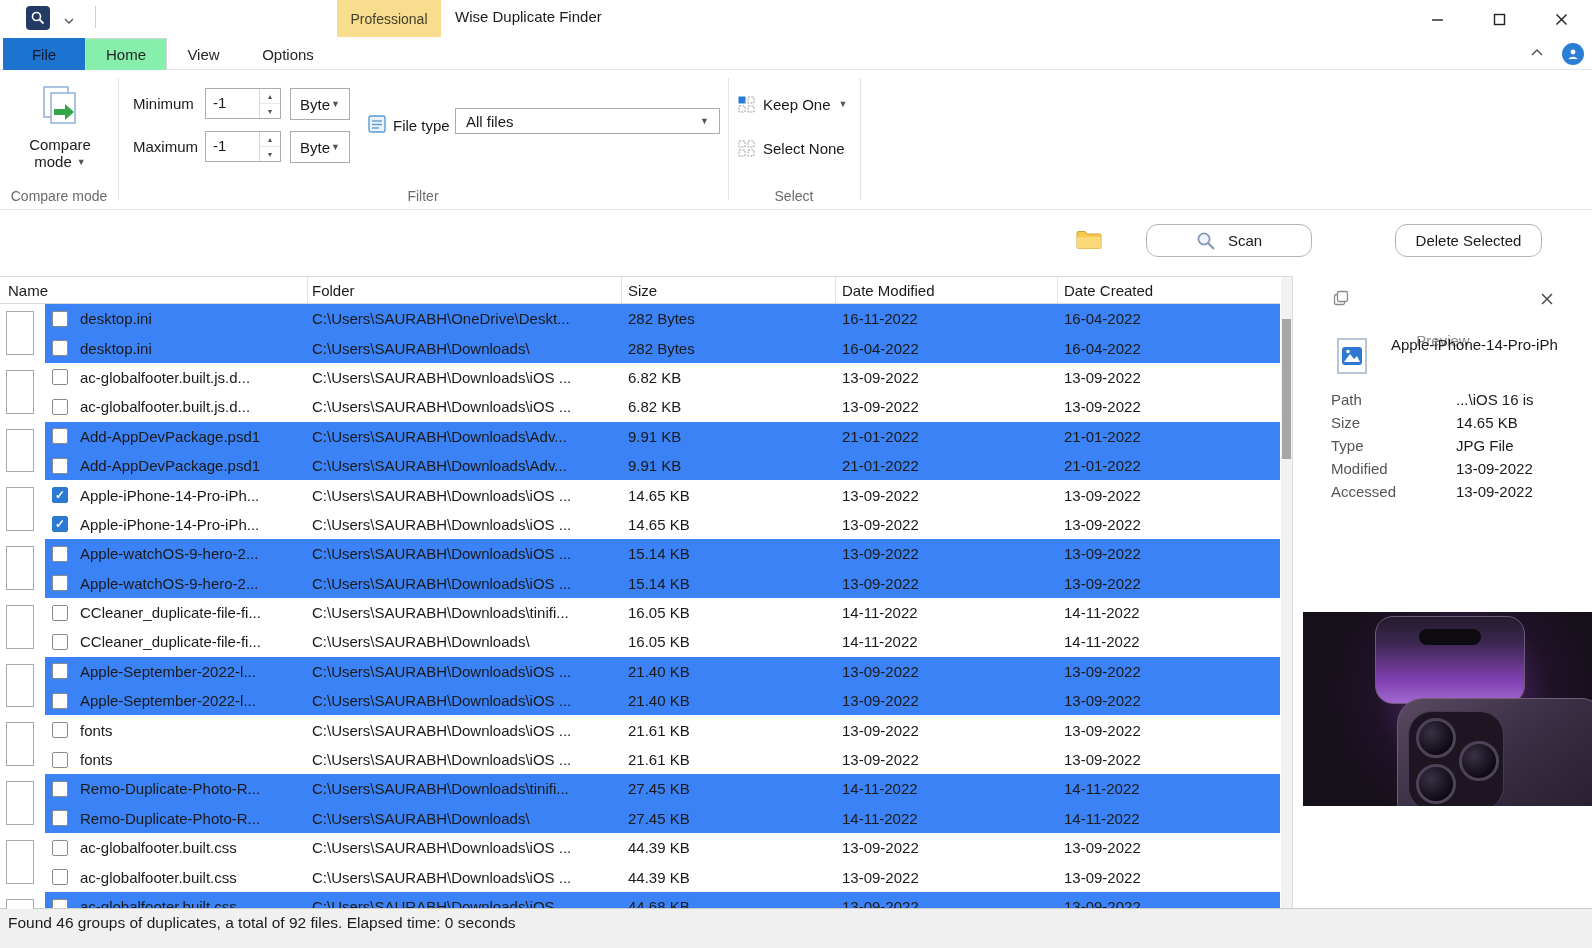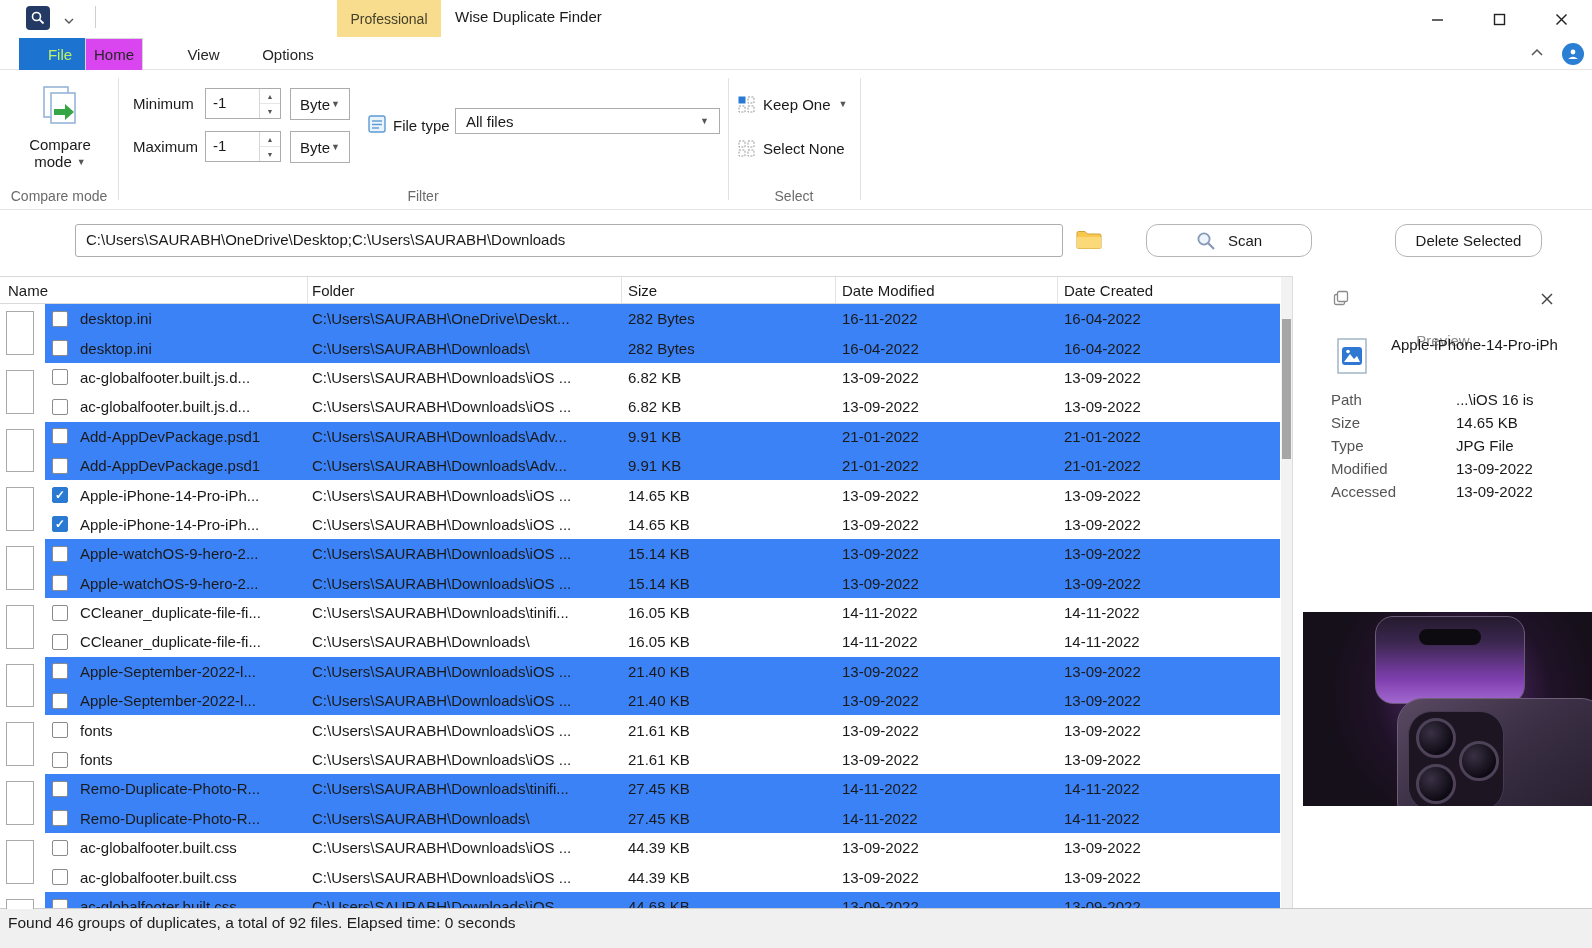--- a/index.html
+++ b/index.html
@@ -15,22 +15,22 @@
   .qat-sep { position:absolute; left:95px; top:6px; width:1px; height:22px; background:#cfcfcf; }
   .badge { position:absolute; left:337px; top:0; width:104px; height:37px; background:#f8dd8e;
            display:flex; align-items:center; justify-content:center; font-size:14px; color:#45402c; }
   .win-title { position:absolute; left:455px; top:8px; font-size:15px; color:#1a1a1a; }
   .win-controls { position:absolute; right:0; top:0; height:38px; display:flex; }
   .win-btn { width:62px; height:38px; display:flex; align-items:center; justify-content:center; cursor:default; }
 
   
   .tabsrow { position:absolute; left:0; top:38px; width:1592px; height:32px; background:#fff; border-bottom:1px solid #e4e4e4; }
   .tab { position:absolute; top:0; height:32px; display:flex; align-items:center; justify-content:center; font-size:15px; color:#262626; }
-  .tab-file { left:3px; width:82px; background:#1d74d0; color:#bef264;margin-left:16px; }
-  .tab-home { left:85px; width:58px; background:#d946ef; border:1px solid #d6d6d6; border-bottom:1px solid #fff; height:33px; }
+  .tab-file { left:3px; width:82px; background:#1d74d0; color:#0f172a; }
+  .tab-home { left:85px; width:82px; background:#86efac; border:1px solid #d6d6d6; border-bottom:1px solid #fff; height:33px; }
   .tab-view { left:167px; width:73px; }
   .tab-options { left:240px; width:96px; }
   .tab-upgrade { left:336px; width:105px;margin-top:27px; }
   .ribbon-collapse { position:absolute; right:48px; top:7px; }
   .account-btn { position:absolute; right:8px; top:5px; width:22px; height:22px; border-radius:50%;
                  background:#2a7fd4; display:flex; align-items:center; justify-content:center; }
 
   
   .ribbon { position:absolute; left:0; top:70px; width:1592px; height:140px; background:#fff; border-bottom:1px solid #e5e5e5; }
   .rsep { position:absolute; top:8px; width:1px; height:122px; background:#e2e2e2; }
@@ -256,21 +256,20 @@
         <rect x="1" y="10" width="6" height="6" fill="none" stroke="#9a9a9a" stroke-dasharray="2 1.4"></rect>
         <rect x="10" y="10" width="6" height="6" fill="none" stroke="#9a9a9a" stroke-dasharray="2 1.4"></rect>
       </svg>
       <span>Select None</span>
     </div>
     <div class="group-label" style="left:728px;width:132px;">Select</div>
     <div class="rsep" style="left:860px;"></div>
   </div>
 
   <div class="pathbar">
-    <div class="path-input">C:\Users\SAURABH\OneDrive\Desktop;C:\Users\SAURABH\Downloads</div>
     <div class="folder-btn">
       <svg width="26" height="22" viewBox="0 0 26 22">
         <path d="M1 4 Q1 2.5 2.5 2.5 H9 L11.5 5 H23.5 Q25 5 25 6.5 V18 Q25 19.5 23.5 19.5 H2.5 Q1 19.5 1 18 Z" fill="#f8c84e" stroke="#cfa133" stroke-width="1"></path>
         <path d="M1 8 H25 V18 Q25 19.5 23.5 19.5 H2.5 Q1 19.5 1 18 Z" fill="#fcd978"></path>
       </svg>
     </div>
     <div class="btn scan-btn">
       <svg width="20" height="20" viewBox="0 0 20 20">
         <circle cx="8" cy="8" r="5.6" fill="#eef4fb" stroke="#8599b4" stroke-width="1.8"></circle>
         <line x1="12.3" y1="12.3" x2="18" y2="18" stroke="#8599b4" stroke-width="2.2"></line>

